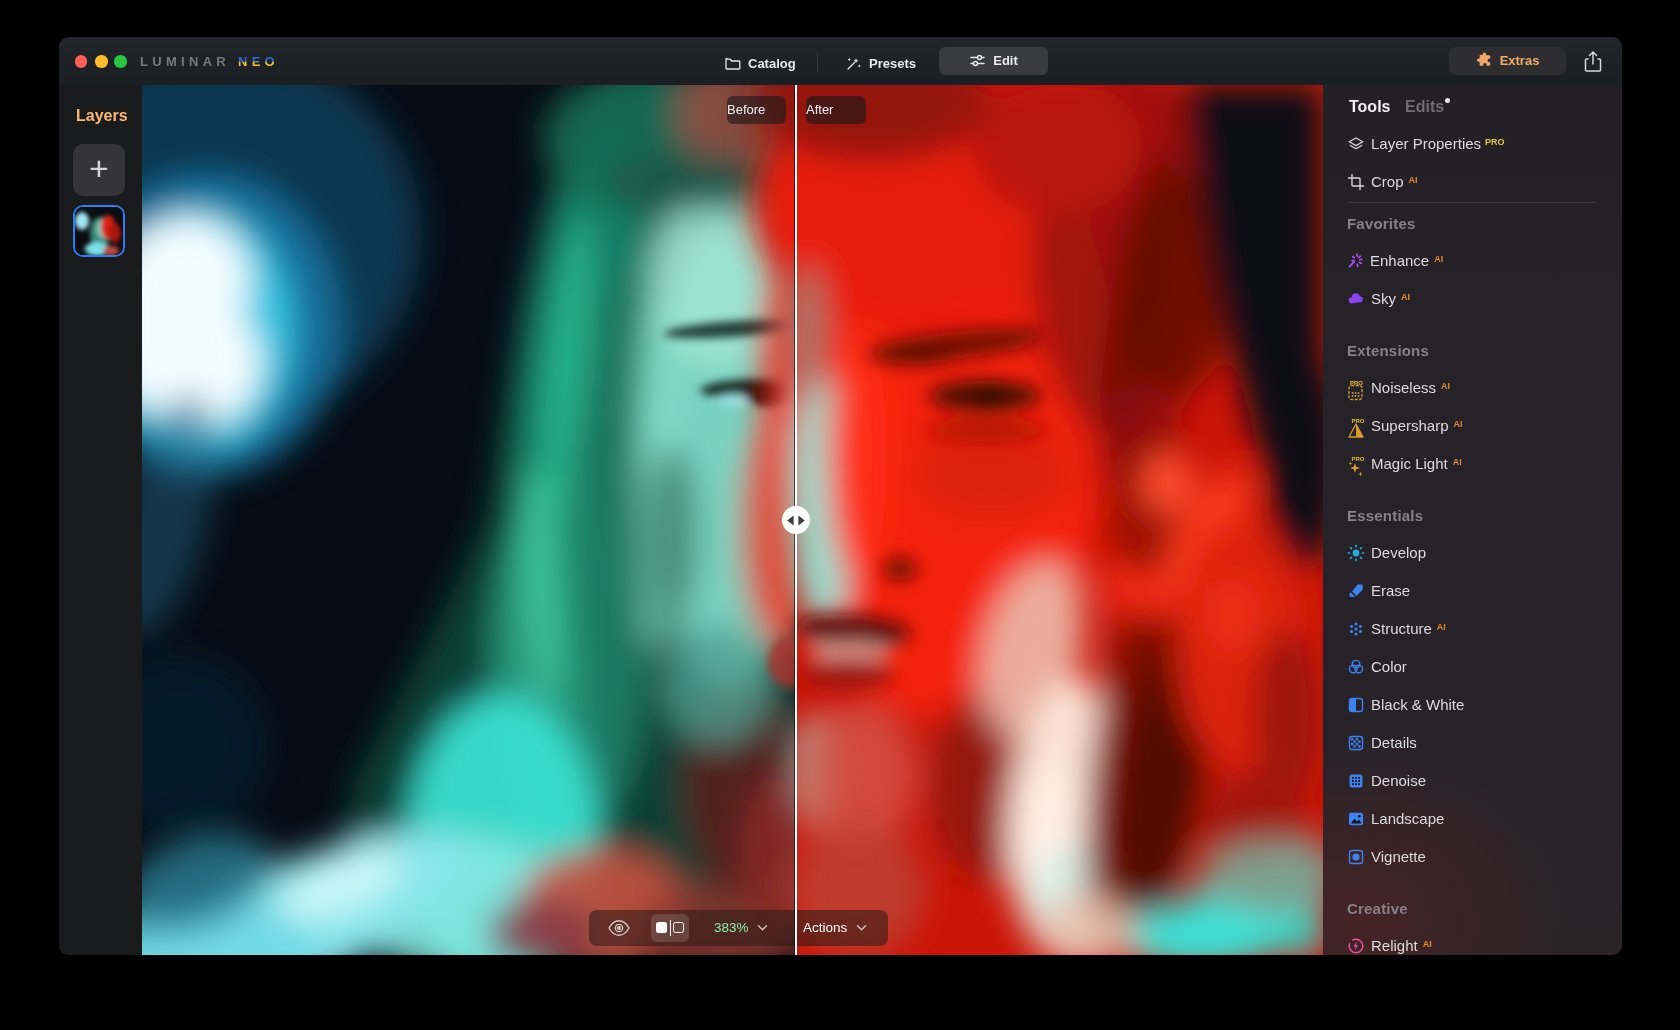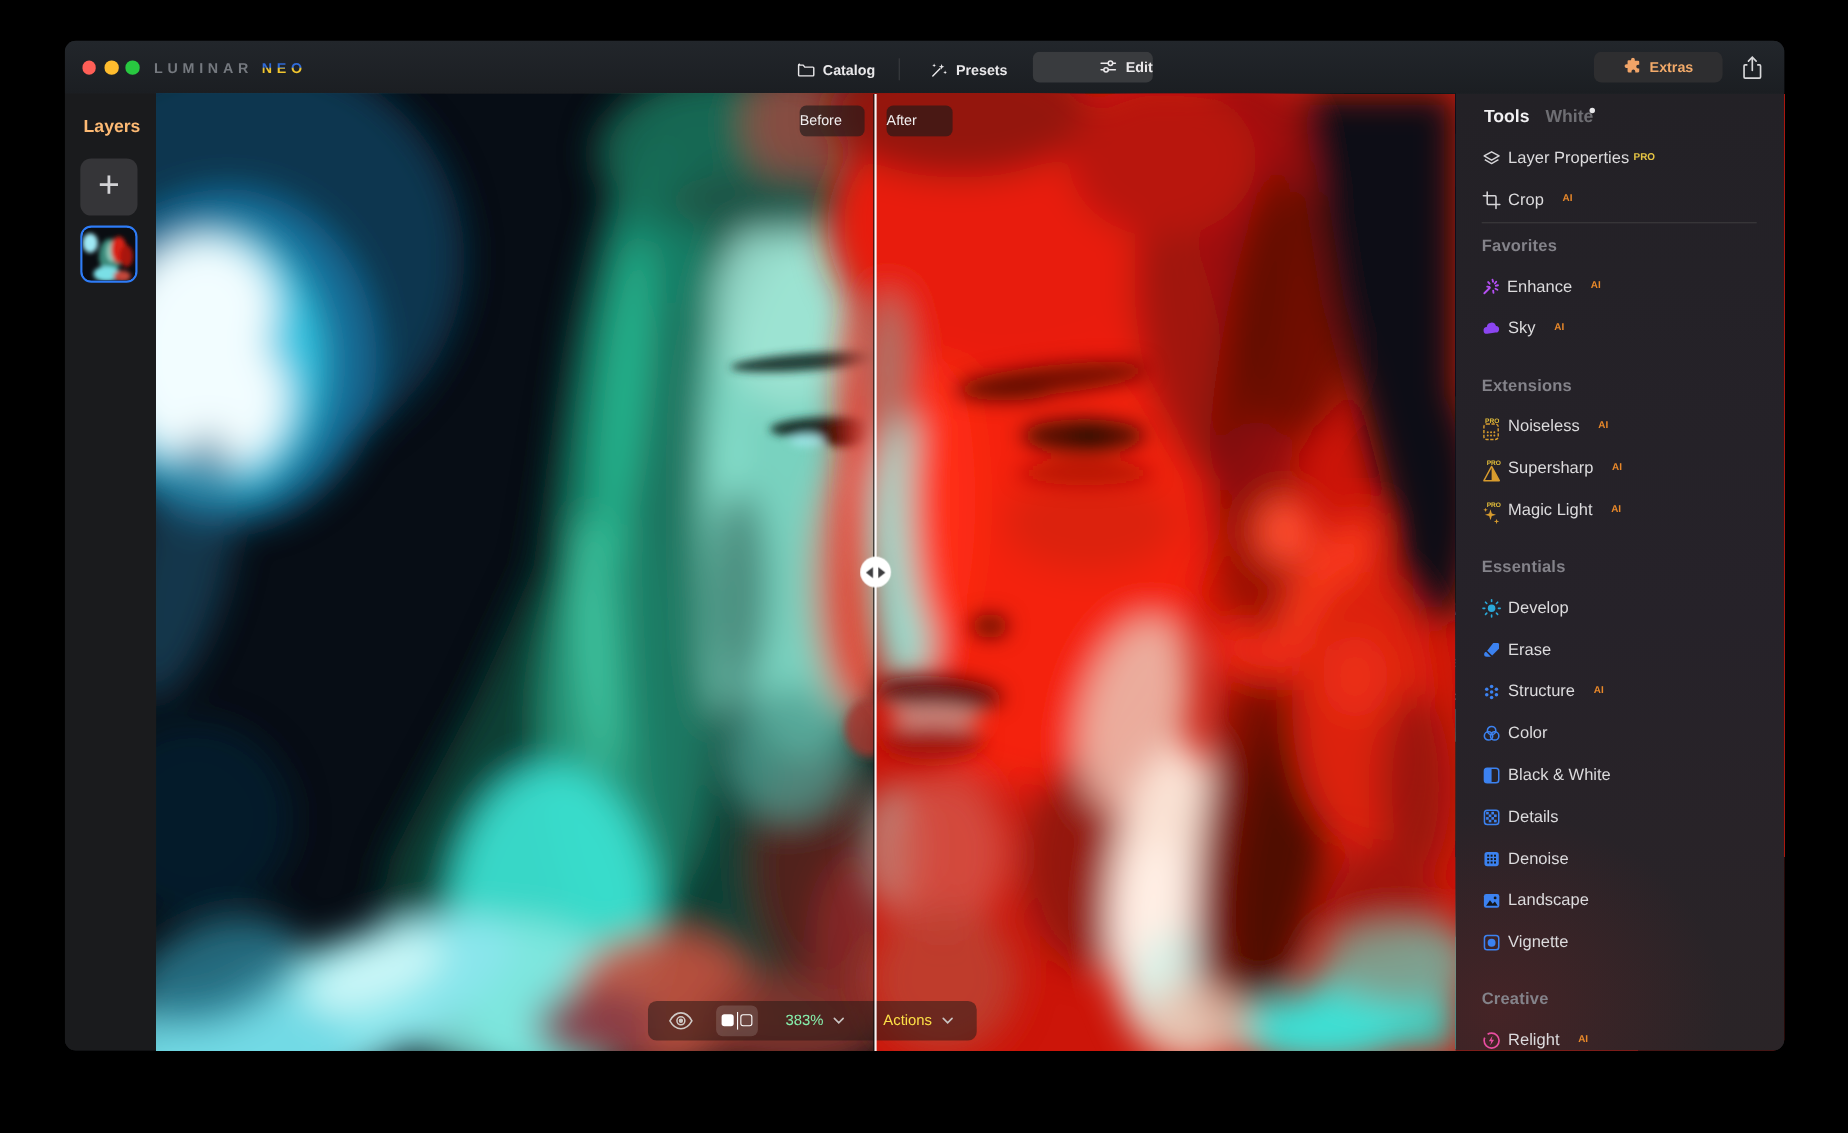--- a/index.html
+++ b/index.html
@@ -6,21 +6,21 @@
 #win{position:absolute;left:59px;top:37px;width:1563px;height:918px;border-radius:10px;background:#1e2125;overflow:hidden}
 #titlebar{position:absolute;left:0;top:0;width:1618px;height:48px;background:linear-gradient(180deg,#22262b,#1b1e22)}
 .tl{position:absolute;top:18.4px;width:12.5px;height:12.5px;border-radius:50%}
 #sidebar{position:absolute;left:0;top:48px;width:83px;height:870px;background:#1a1b1d}
 #photo{position:absolute;left:83px;top:48px;width:1181px;height:870px;overflow:hidden;background:#07090d}
 #panel{position:absolute;left:1264px;top:48px;width:299px;height:870px;background:linear-gradient(180deg,#232126 0%,#262229 55%,#2a2427 100%)}
 #paneltint{position:absolute;left:0;top:0;width:100%;height:100%;background:radial-gradient(300px 260px at 12% 96%,rgba(140,35,35,.28),rgba(0,0,0,0) 70%)}
 .row{position:absolute;left:24px;height:22px;display:flex;align-items:flex-start;font-size:15px;color:#dcdbdd;white-space:nowrap}
 .row svg{margin-right:6px;flex:none}
 .hdr{position:absolute;left:24px;height:22px;line-height:22px;font-size:15px;font-weight:bold;color:#84838a;letter-spacing:.2px}
-.ai{font-size:9px;font-weight:bold;color:#e8882a;align-self:flex-start;margin-top:2px;margin-left:17px;letter-spacing:0}.pro{font-size:9px;font-weight:bold;color:#e6c544;align-self:flex-start;margin-top:2px;margin-left:4px}
+.ai{font-size:9px;font-weight:bold;color:#e8882a;align-self:flex-start;margin-top:2px;margin-left:5px;letter-spacing:0}.pro{font-size:9px;font-weight:bold;color:#e6c544;align-self:flex-start;margin-top:2px;margin-left:4px}
 .toptab{position:absolute;top:13px;height:28px;line-height:28px;color:#e9e8ea;font-size:13px;font-weight:bold}
 .toptab svg{vertical-align:-3.5px;margin-right:7px}
 .pill-label{position:absolute;top:11px;height:28px;border-radius:6px;background:rgba(28,26,26,.62);color:#f1efef;font-size:13px;text-align:left;line-height:28px}
 </style></head>
 <body>
 <div id="win">
 
   <div id="photo">
     <svg width="1181" height="870" viewBox="0 0 1181 870">
       <defs>
@@ -144,21 +144,21 @@
         </svg>
       <div style="position:absolute;left:62px;top:4px;width:38px;height:28px;border-radius:6px;background:rgba(255,255,255,.14)">
         <div style="position:absolute;left:5px;top:8px;width:11px;height:11px;border-radius:2.5px;background:#fff"></div>
         <div style="position:absolute;left:18.5px;top:6px;width:1.5px;height:16px;background:#fff"></div>
         <div style="position:absolute;left:22px;top:8px;width:11px;height:11px;border-radius:2.5px;border:1.6px solid #fff"></div>
       </div>
       <div style="position:absolute;left:125px;top:10px;font-size:13.5px;color:#86efac">383%</div>
       <svg style="position:absolute;left:168px;top:14px" width="11" height="8" viewBox="0 0 11 8" fill="none" stroke="#c9c4c2" stroke-width="1.5" stroke-linecap="round">
           <path d="M1.5 1.8 L5.5 5.8 9.5 1.8"></path>
         </svg>
-      <div style="position:absolute;left:214px;top:10px;font-size:13.5px;color:#fde047">Actions</div>
+      <div style="position:absolute;left:214px;top:10px;font-size:13.5px;color:#ffffff">Actions</div>
       <svg style="position:absolute;left:267px;top:14px" width="11" height="8" viewBox="0 0 11 8" fill="none" stroke="#c9c4c2" stroke-width="1.5" stroke-linecap="round">
           <path d="M1.5 1.8 L5.5 5.8 9.5 1.8"></path>
         </svg>
     </div>
     
     <div style="position:absolute;left:651.5px;top:0;width:1.5px;height:870px;background:rgba(10,10,10,.65)"></div>
     <div style="position:absolute;left:653px;top:0;width:2px;height:870px;background:#fdfdfd"></div>
     <div id="handle" style="position:absolute;left:640px;top:421px;width:28px;height:28px;border-radius:50%;background:#fff">
       <svg style="position:absolute;left:4px;top:8.5px" width="20" height="11" viewBox="0 0 20 11">
           <path d="M7.6 0.5 V10.5 L1.2 5.5Z" fill="#3e3e40"></path>
@@ -175,21 +175,21 @@
     <div class="toptab" style="left:665px"><svg width="17" height="17" viewBox="0 0 17 17" fill="none" stroke="#e9e8ea" stroke-width="1.3">
           <path d="M2 4.2 h4.2 l1.4 1.8 H15 a.8.8 0 0 1 .8.8 v6.4 a.8.8 0 0 1 -.8.8 H2.8 A.8.8 0 0 1 2 13.2 V4.2 a.8.8 0 0 1 .8-.8z" stroke-linejoin="round"></path>
         </svg>Catalog</div>
     <div style="position:absolute;left:758px;top:16px;width:1px;height:20px;background:#3a3c40"></div>
     <div class="toptab" style="left:786px"><svg width="17" height="17" viewBox="0 0 17 17" fill="none" stroke="#e9e8ea" stroke-width="1.3" stroke-linecap="round">
           <path d="M3 14 L9.5 7.5"></path>
           <path d="M11 3.2 l.7 1.8 1.8.7 -1.8.7 -.7 1.8 -.7-1.8 -1.8-.7 1.8-.7z" fill="#e9e8ea" stroke="none"></path>
           <path d="M14.2 9.2 l.5 1.2 1.2.5 -1.2.5 -.5 1.2 -.5-1.2 -1.2-.5 1.2-.5z" fill="#e9e8ea" stroke="none"></path>
           <path d="M4.2 2.8 l.5 1.2 1.2.5 -1.2.5 -.5 1.2 -.5-1.2 -1.2-.5 1.2-.5z" fill="#e9e8ea" stroke="none"></path>
         </svg>Presets</div>
-    <div class="pill-edit" style="position:absolute;left:880px;top:10px;width:109px;height:28px;border-radius:6px;background:#393b3e;color:#eceaec;font-size:13px;font-weight:bold;text-align:right;line-height:28px"><svg width="17" height="17" viewBox="0 0 17 17" fill="none" stroke="#eceaec" stroke-width="1.4" stroke-linecap="round" style="vertical-align:-3.5px;margin-right:7px">
+    <div class="pill-edit" style="position:absolute;left:880px;top:10px;width:109px;height:28px;border-radius:6px;background:#393b3e;color:#eceaec;font-size:13px;font-weight:bold;text-align:center;line-height:28px"><svg width="17" height="17" viewBox="0 0 17 17" fill="none" stroke="#eceaec" stroke-width="1.4" stroke-linecap="round" style="vertical-align:-3.5px;margin-right:7px">
           <path d="M2 5.5 h13 M2 11.5 h13"></path>
           <circle cx="10.5" cy="5.5" r="2" fill="#393b3e"></circle>
           <circle cx="6.5" cy="11.5" r="2" fill="#393b3e"></circle>
         </svg>Edit</div>
     <div id="extras" style="position:absolute;left:1390px;top:10px;width:117px;height:28px;border-radius:7px;background:#2e2e30;color:#f2aa6a;font-size:13px;font-weight:bold;text-align:center;line-height:28px"><svg width="17" height="17" viewBox="0 0 17 17" style="vertical-align:-3.5px;margin-right:7px">
           <path d="M6.8 2.2 a1.7 1.7 0 0 1 3.4 0 v1 h3 a1 1 0 0 1 1 1 v2.6 h-1 a1.7 1.7 0 0 0 0 3.4 h1 v2.6 a1 1 0 0 1 -1 1 h-2.6 v-1 a1.7 1.7 0 0 0 -3.4 0 v1 H4.6 a1 1 0 0 1 -1-1 v-3 h-1 a1.7 1.7 0 0 1 0-3.4 h1 v-2.6 a1 1 0 0 1 1-1 h2.2z" fill="#f0a468"></path>
         </svg>Extras</div>
   <svg style="position:absolute;left:1524px;top:13px" width="20" height="24" viewBox="0 0 20 24" fill="none" stroke="#d8d8da" stroke-width="1.5" stroke-linecap="round">
         <path d="M5 9 H3.5 a1 1 0 0 0 -1 1 v10 a1 1 0 0 0 1 1 h13 a1 1 0 0 0 1-1 V10 a1 1 0 0 0 -1-1 H15"></path>
         <path d="M10 14 V2.5 M6.5 5.5 L10 2 l3.5 3.5"></path>
@@ -216,21 +216,21 @@
         <ellipse cx="22" cy="42" rx="12" ry="7" fill="#7adfe6"></ellipse>
         <ellipse cx="36" cy="44" rx="8" ry="5" fill="#c4473a"></ellipse>
       </g>
         </svg>
     </div>
   </div>
 
   <div id="panel">
     <div id="paneltint"></div>
     <div style="position:absolute;left:26px;top:13px;font-size:16px;font-weight:bold;color:#f2f1f3">Tools</div>
-    <div style="position:absolute;left:82px;top:13px;font-size:16px;font-weight:bold;color:#6e6e73">White</div>
+    <div style="position:absolute;left:82px;top:13px;font-size:16px;font-weight:bold;color:#6e6e73">Edits</div>
     <div style="position:absolute;left:122px;top:13px;width:5px;height:5px;border-radius:50%;background:#e8e8ea"></div>
     <div class="row" style="top:50px"><svg width="18" height="18" viewBox="0 0 18 18" fill="none" stroke="#d6d5d8" stroke-width="1.3" stroke-linejoin="round">
           <path d="M9 3 L15.8 6.8 9 10.6 2.2 6.8Z"></path>
           <path d="M2.8 10.2 L9 13.7 15.2 10.2"></path>
         </svg>Layer Properties<span class="pro">PRO</span></div>
     <div class="row" style="top:88px"><svg width="18" height="18" viewBox="0 0 18 18" fill="none" stroke="#d6d5d8" stroke-width="1.4" stroke-linecap="round">
           <path d="M5 1.5 V12 a1 1 0 0 0 1 1 H16.5"></path>
           <path d="M1.5 5 H12 a1 1 0 0 1 1 1 V16.5"></path>
         </svg>Crop<span class="ai">AI</span></div>
     <div style="position:absolute;left:24px;top:117px;width:250px;height:1px;background:#3c3b3e"></div>

